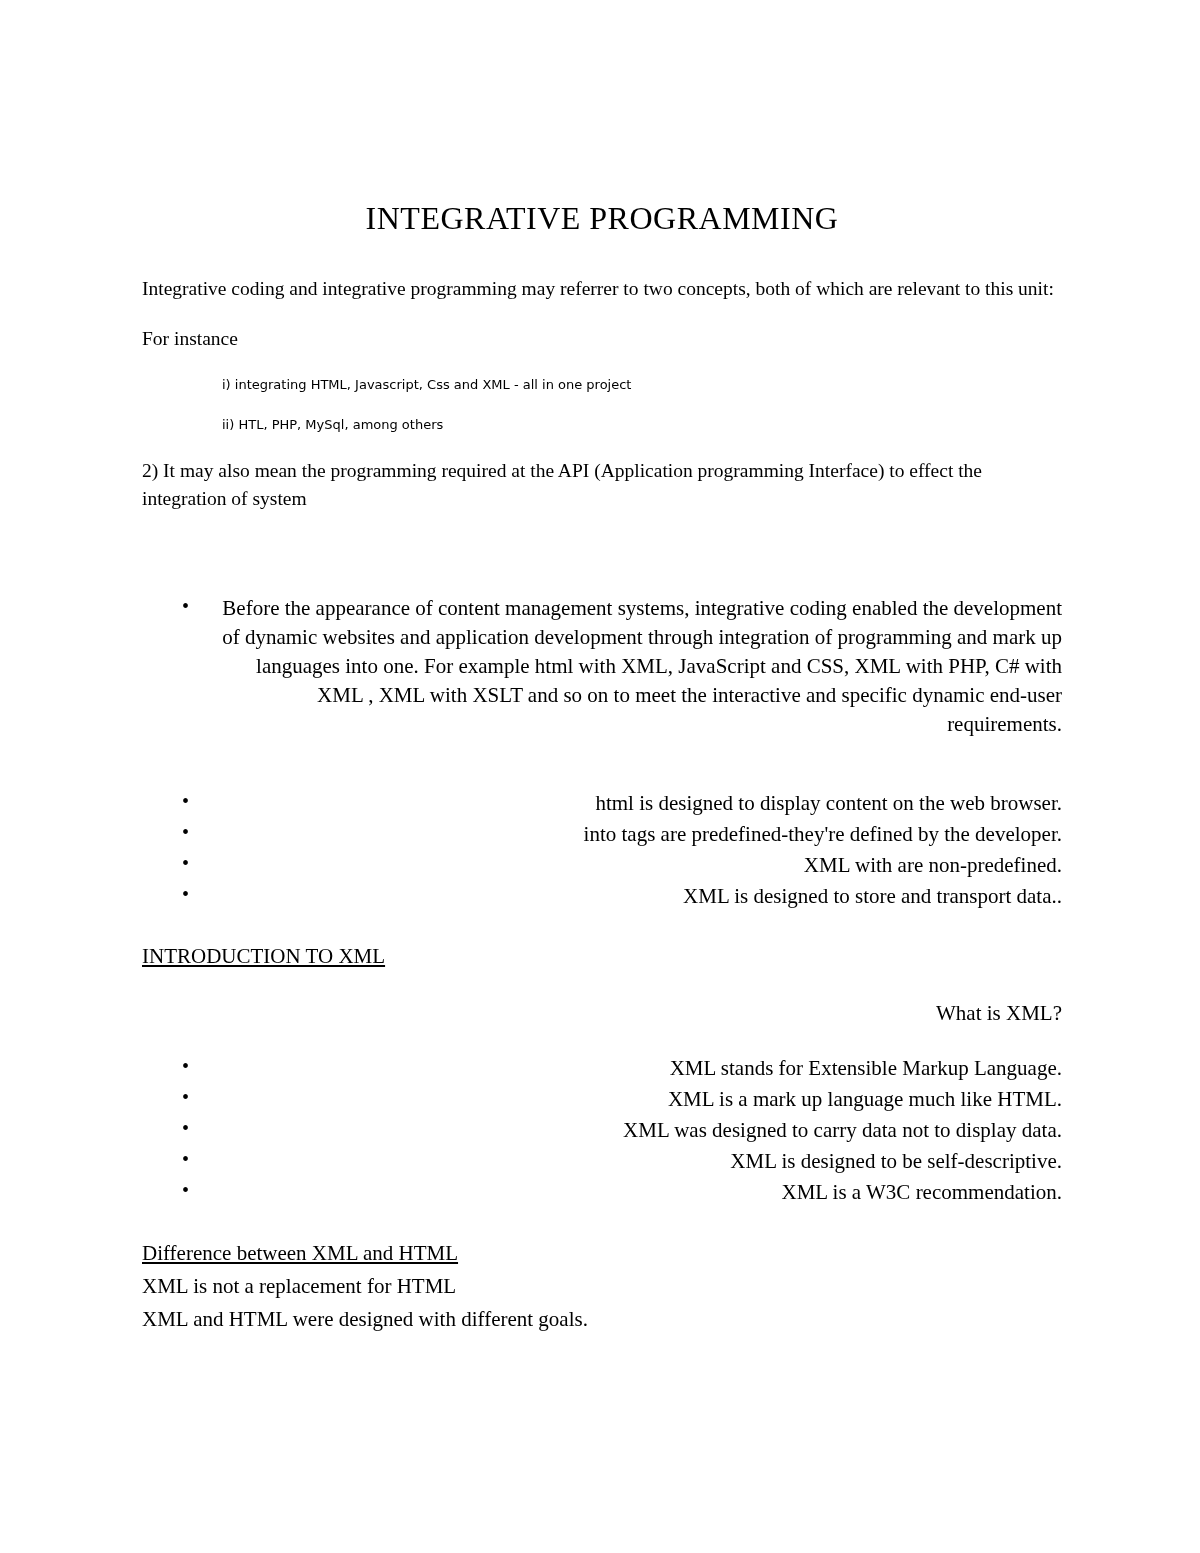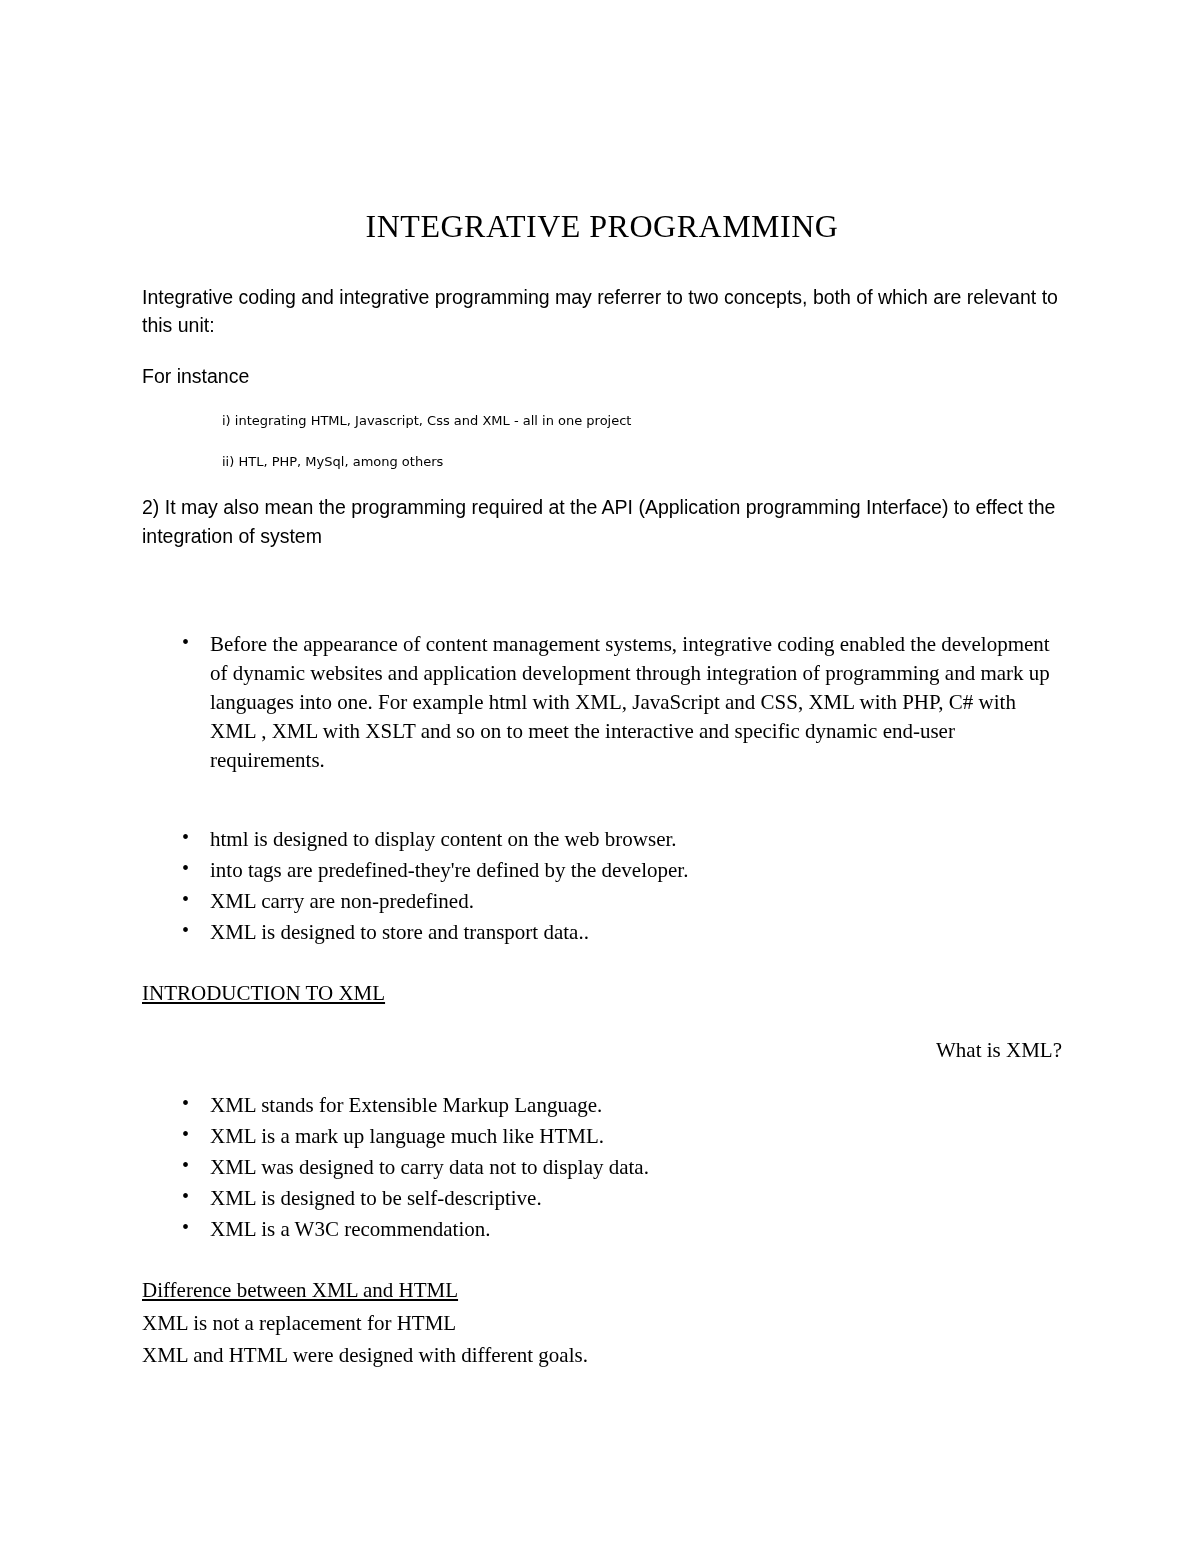--- a/index.html
+++ b/index.html
@@ -20,33 +20,33 @@
     left: 0; top: 0;
     width: 1200px;
     height: 1553px;
     background: #ffffff;
     box-sizing: border-box;
     padding: 0;
   }
   .content {
     position: absolute;
     left: 142px;
-    top: 208px;
+    top: 200px;
     width: 920px;
   }
   .doc-title {
     font-family: "Liberation Serif", serif;
     font-size: 32px;
     text-align: center;
     letter-spacing: 0.5px;
     margin: 0 0 38px 0;
     font-weight: normal;
   }
   .para-sans {
-    font-family: Liberation Sans, sans-serif;
+    font-family: Liberation Serif, serif;
     font-size: 19.5px;
     line-height: 1.45;
     margin: 0 0 22px 0;
   }
   .roman-list {
     font-family: "DejaVu Sans", sans-serif;
     font-size: 13px;
     line-height: 1.45;
     margin: 0 0 22px 0;
     padding-left: 80px;
@@ -60,20 +60,21 @@
   .gap-block {
     height: 58px;
   }
   ul.serif-bullets {
     font-family: "Liberation Serif", serif;
     font-size: 21px;
     line-height: 1.38;
     margin: 0;
     padding-left: 68px;
     list-style: none;
+    text-align: right;
   }
   ul.serif-bullets li {
     position: relative;
     margin-bottom: 2px;
     padding-left: 0;
   }
   ul.serif-bullets li::before {
     content: "\2022";
     position: absolute;
     left: -28px;
@@ -130,21 +131,21 @@
 
     <ul class="serif-bullets">
       <li class="para-li">Before the appearance of content management systems, integrative coding enabled the development of dynamic websites and application development through integration of programming and mark up languages into one.  For example html with XML, JavaScript and CSS, XML with PHP, C# with XML , XML with XSLT and so on to meet the interactive and specific dynamic end-user requirements.</li>
     </ul>
 
     <div class="block-gap-sm"></div>
 
     <ul class="serif-bullets">
       <li>html is designed to display content on the web browser.</li>
       <li>into tags are predefined-they're defined by the developer.</li>
-      <li>XML carry are non-predefined.</li>
+      <li>XML with are non-predefined.</li>
       <li>XML is designed to store and transport data..</li>
     </ul>
 
     <div class="section-heading">INTRODUCTION TO XML</div>
 
     <p class="serif-line spaced">What is XML?</p>
 
     <ul class="serif-bullets">
       <li>XML stands for Extensible Markup Language.</li>
       <li>XML is a mark up language much like HTML.</li>

